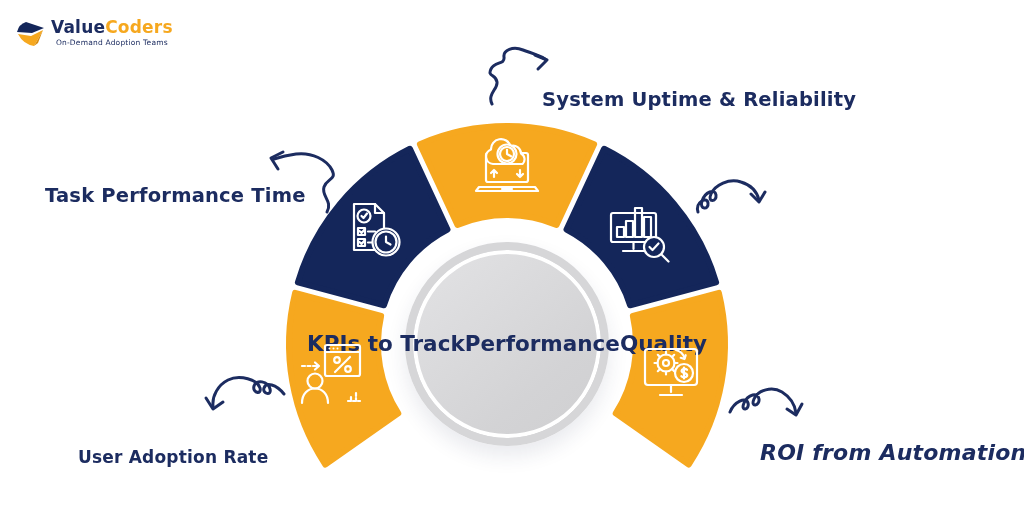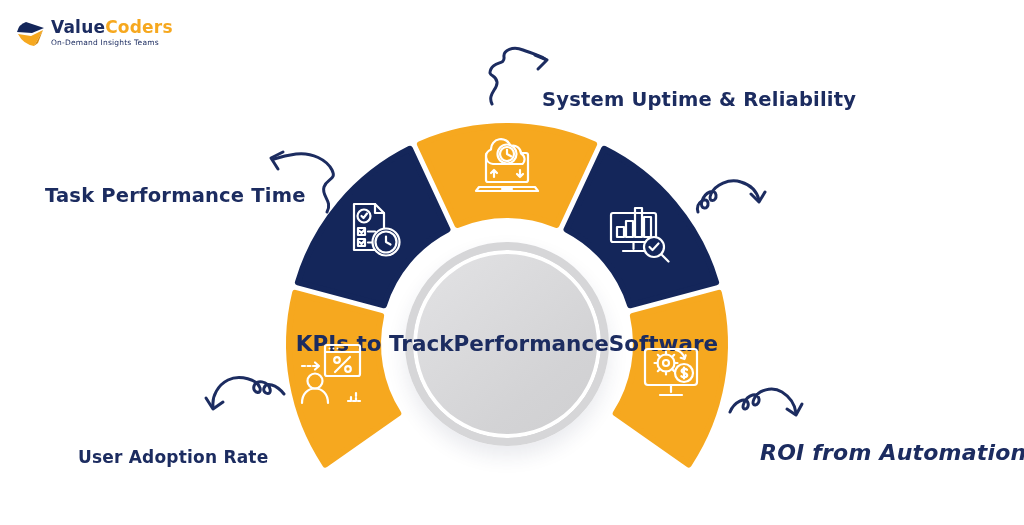--- a/index.html
+++ b/index.html
@@ -1,18 +1,19 @@
 <!DOCTYPE html>
 <html style="--navy: #14265A; --yellow: #F6A81F; --text: #1C2C60;"><head>
 <meta charset="utf-8">
 <style>
   html,body{margin:0;padding:0;background:#fff;}
   .stage{
     position:relative;width:1024px;height:525px;background:#fff;overflow:hidden;
     font-family:"DejaVu Sans","Liberation Sans",sans-serif;
+    text-align:center;
   }
   
   .logo{position:absolute;left:14px;top:19px;display:flex;align-items:flex-start;gap:5px;}
   .logo-txt{display:flex;flex-direction:column;line-height:1;}
   .logo-name{font-size:17px;font-weight:800;letter-spacing:.2px;color:var(--text);}
   .logo-name .coders{color:var(--yellow);}
   .logo-tagline{font-size:7.5px;color:var(--text);margin-top:3px;letter-spacing:.2px;}
   
   .fan-svg{position:absolute;left:0;top:0;}
   
@@ -43,36 +44,36 @@
 <div class="stage">
 
   <div class="logo">
     <svg width="32" height="32" viewBox="0 0 32 32">
       <path d="M3,13 Q5,5 12,3 L30,9 L18,14 Z" fill="var(--navy)"></path>
       <path d="M4,15 L17,17 L29,11 L20,27 Q9,25 4,15 Z" fill="var(--yellow)"></path>
       <path d="M20,27 L29,11 L24,24 Z" fill="#d88d12"></path>
     </svg>
     <div class="logo-txt">
       <div class="logo-name"><span>Value</span><span class="coders">Coders</span></div>
-      <div class="logo-tagline">On-Demand Insights Teams</div>
+      <div class="logo-tagline">On-Demand Adoption Teams</div>
     </div>
   </div>
 
   <svg class="fan-svg" width="1024" height="525" viewBox="0 0 1024 525">
       <path d="M295.1,292.9 A218,218 0 0 0 325.3,464.5 L398.3,413.4 A129,129 0 0 1 381.1,316.0 Z" fill="#F6A81F" stroke="#F6A81F" stroke-width="6" stroke-linejoin="round"></path>
       <path d="M409.9,148.8 A218,218 0 0 0 297.9,282.3 L383.9,305.3 A129,129 0 0 1 447.5,229.5 Z" fill="#14265A" stroke="#14265A" stroke-width="6" stroke-linejoin="round"></path>
       <path d="M594.1,144.2 A218,218 0 0 0 419.9,144.2 L457.5,224.9 A129,129 0 0 1 556.5,224.9 Z" fill="#F6A81F" stroke="#F6A81F" stroke-width="6" stroke-linejoin="round"></path>
       <path d="M716.1,282.3 A218,218 0 0 0 604.1,148.8 L566.5,229.5 A129,129 0 0 1 630.1,305.3 Z" fill="#14265A" stroke="#14265A" stroke-width="6" stroke-linejoin="round"></path>
       <path d="M688.7,464.5 A218,218 0 0 0 718.9,292.9 L632.9,316.0 A129,129 0 0 1 615.7,413.4 Z" fill="#F6A81F" stroke="#F6A81F" stroke-width="6" stroke-linejoin="round"></path>
     </svg>
 
   <div class="center-circle">
     <div class="center-line">KPIs to Track</div>
     <div class="center-line">Performance</div>
-    <div class="center-line">Software</div>
+    <div class="center-line">Quality</div>
   </div>
 
   <svg class="abs" style="left:469px;top:137px;" width="76" height="66" viewBox="0 0 76 66">
     <g class="icon-stroke">
       <rect x="17" y="16" width="42" height="29" rx="2"></rect>
       <path d="M10,50 h56 l3,4 h-62 z"></path>
       <path d="M33,52 h10"></path>
       <path d="M24,27 a7.5,7.5 0 0 1 -2,-14.5 a10,10 0 0 1 19.5,-3.5 a8,8 0 0 1 10.5,7.5 a6.5,6.5 0 0 1 1.5,10.5 z" fill="var(--yellow)"></path>
       <circle cx="38" cy="17" r="9.5" fill="var(--yellow)"></circle>
       <circle cx="38" cy="17" r="7"></circle>

